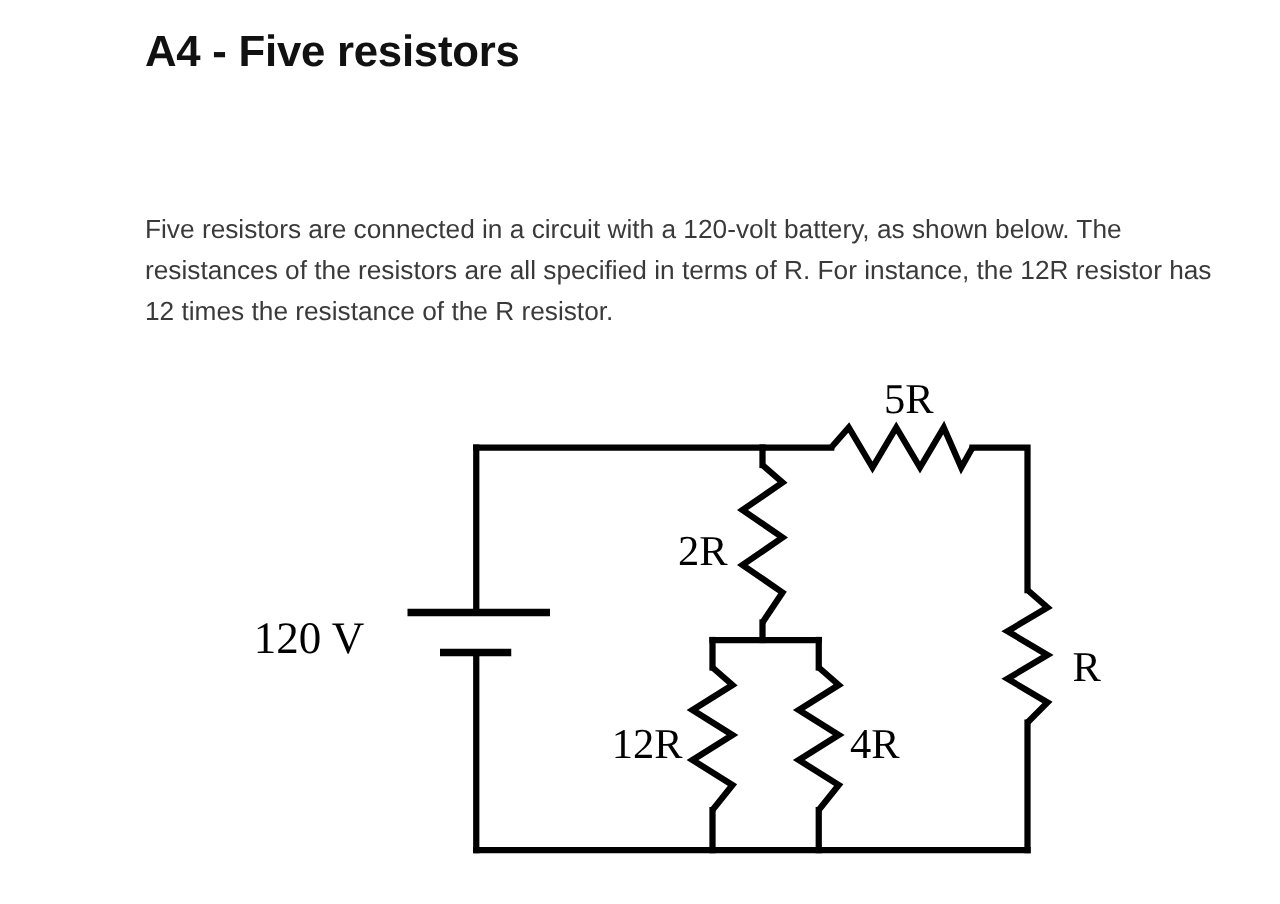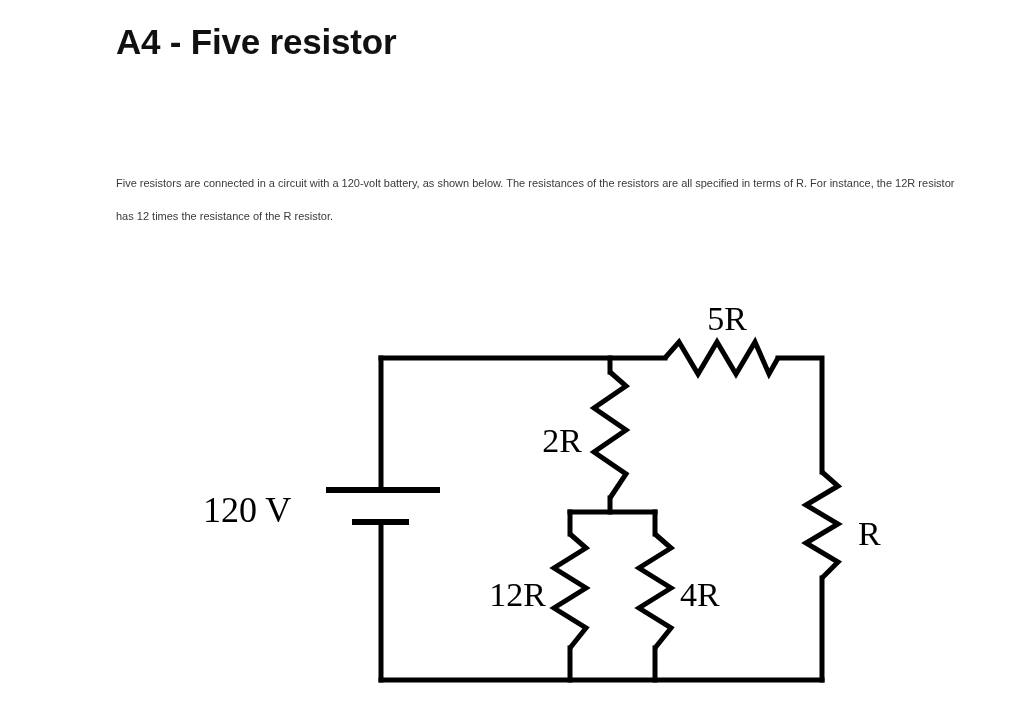--- a/index.html
+++ b/index.html
@@ -31,21 +31,21 @@
     letter-spacing: -0.2px;
     white-space: nowrap;
     line-height: 1.15;
   }
   .body-text {
     position: absolute;
     left: 116px;
     top: 167px;
     width: 854px;
     font-family: "Liberation Sans", sans-serif;
-    font-size: 11px;
+    font-size: 21px;
     font-weight: 400;
     color: #3a3a3a;
     line-height: 33px;
     text-align: left;
   }
   .circuit-wrap {
     position: absolute;
     left: 0;
     top: 0;
     width: 1024px;
@@ -87,21 +87,21 @@
     font-size: 36px;
     fill: #000000;
     font-weight: 400;
   }
 </style>
 </head>
 <body>
 
 <div id="page">
 
-  <div class="page-title">A4 - Five resistor</div>
+  <div class="page-title">A4 - Five resistors</div>
 
   <div class="body-text">Five resistors are connected in a circuit with a 120-volt battery, as shown below.  The resistances of the resistors are all specified in terms of R. For instance, the 12R resistor has 12 times the resistance of the R resistor.</div>
 
   <div class="circuit-wrap">
     <svg class="circuit" viewBox="0 0 1024 723" xmlns="http://www.w3.org/2000/svg">
 
       <path class="wire" d="M 381 358 L 665 358"></path>
 
       <path class="wire" d="M 778 358 L 822 358 L 822 472"></path>
 

